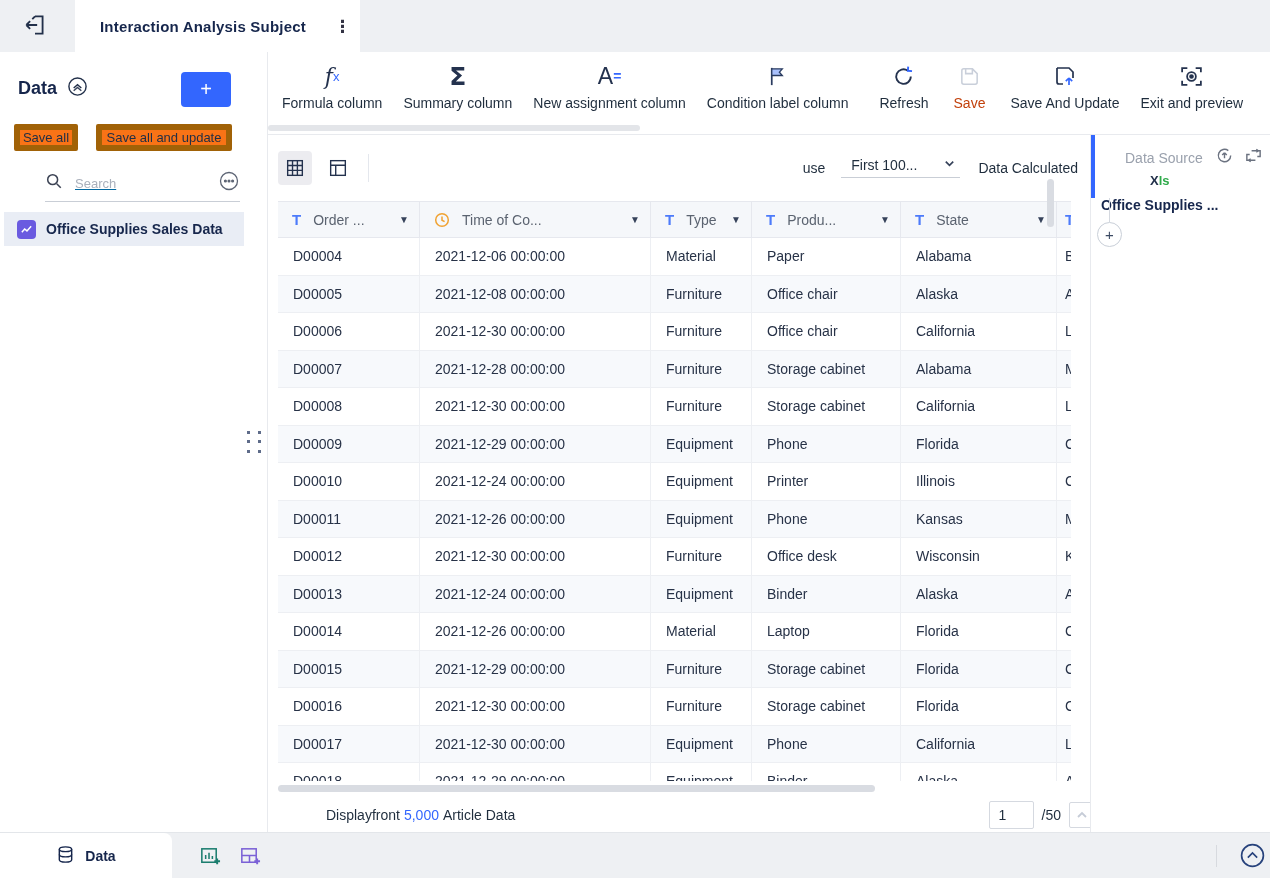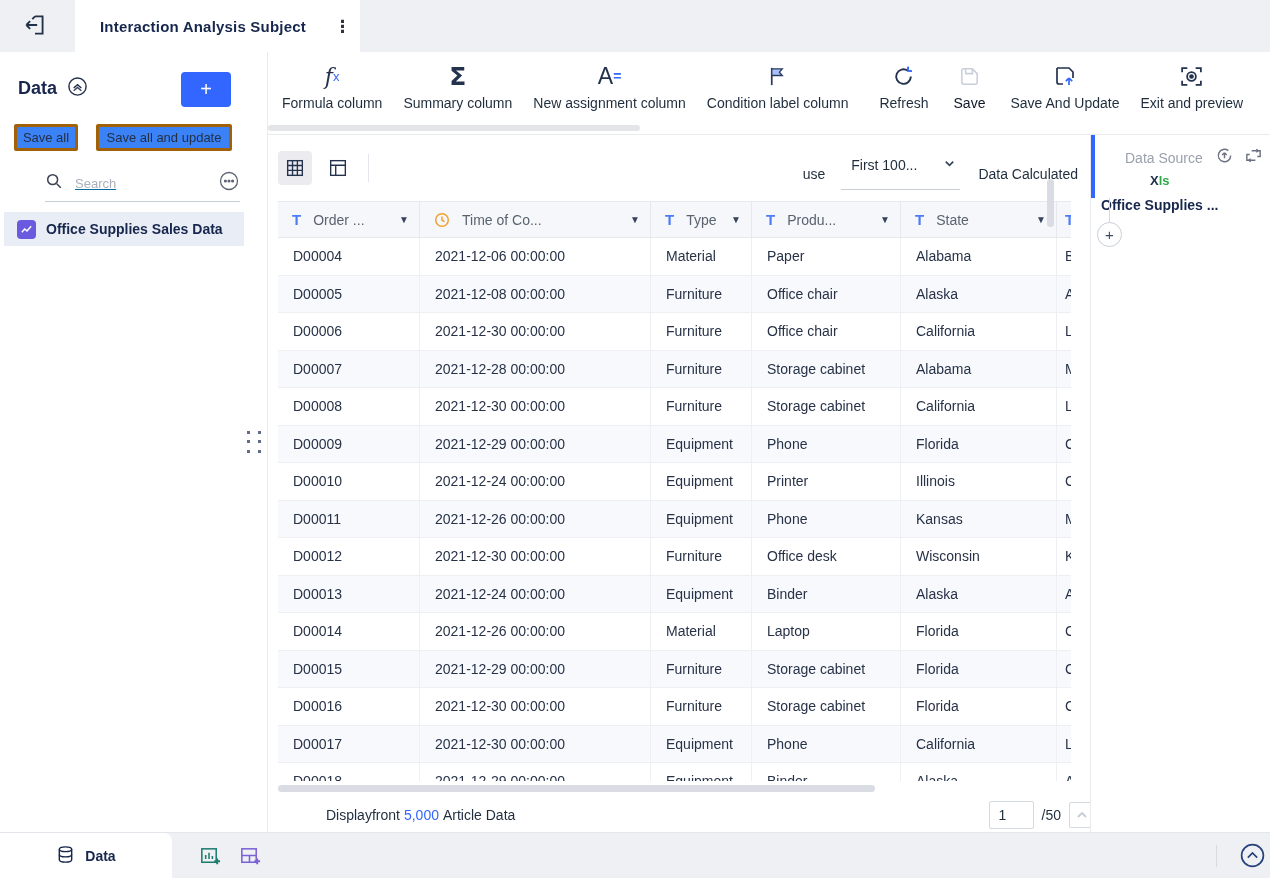--- a/index.html
+++ b/index.html
@@ -15,22 +15,22 @@
   #title-tab .title { font-weight:bold; font-size:15px; color:#16264c; letter-spacing:.2px; }
   #title-menu { margin-left:28px; font-size:17px; color:#334; cursor:pointer; font-weight:bold; }
 
   
   #sidebar { position:absolute; left:0; top:52px; width:268px; height:780px; background:#fff;
     border-right:1px solid #e8eaee; }
   #sb-head { position:absolute; left:18px; top:24px; display:flex; align-items:center; gap:10px; }
   #sb-head .h { font-size:18px; font-weight:bold; color:#16264c; }
   #add-btn { position:absolute; left:181px; top:20px; width:50px; height:35px; background:#3366fe;
     border-radius:4px; color:#fff; font-size:20px; display:flex; align-items:center; justify-content:center; cursor:pointer; }
-  .sb-btn { position:absolute; top:72px; height:27px; border:3px solid #a16207; border-radius:2px;
-    background:#3b82f6; font-size:13px; color:#232f45; display:flex; align-items:center; justify-content:center; cursor:pointer; }
+  .sb-btn { position:absolute; top:72px; height:27px; border:6px solid #a16207; border-radius:2px;
+    background:#f97316; font-size:13px; color:#232f45; display:flex; align-items:center; justify-content:center; cursor:pointer; }
   #save-all { left:14px; width:64px; }
   #save-all-update { left:96px; width:136px; }
   #search-row { position:absolute; left:45px; top:113px; width:195px; height:37px;
     border-bottom:1px solid #c9ced6; display:flex; align-items:center; }
   #search-input { border:0; outline:none; font-size:13px; width:130px; margin-left:12px; color:#0369a1; background:transparent;text-decoration:underline; }
   #search-input::placeholder { color:#aab0bb; }
   #sb-item { position:absolute; left:4px; top:160px; width:240px; height:34px; background:#e9edf5;
     display:flex; align-items:center; padding-left:13px; gap:10px; cursor:pointer; }
   #sb-item .lbl { font-size:14px; font-weight:bold; color:#16264c; }
   .chart-badge { width:19px; height:19px; background:#6a5ae0; border-radius:4px; display:flex; align-items:center; justify-content:center; }
@@ -39,37 +39,37 @@
   #drag-handle { position:absolute; left:246px; top:430px; width:16px; height:24px;
     display:grid; grid-template-columns:repeat(2,1fr); gap:4px 6px; align-items:center; justify-items:center; cursor:col-resize; }
   #drag-handle i { width:3px; height:3px; background:#5f6c8a; display:block; }
 
   
   #toolbar { position:absolute; left:268px; top:52px; width:1002px; height:83px; background:#fff;
     border-bottom:1px solid #e8eaee; display:flex; align-items:flex-start; padding:10px 0 0 14px; gap:21px; }
   .tool { display:flex; flex-direction:column; align-items:center; gap:5px; cursor:pointer; min-width:40px; }
   .tool .ic { height:28px; display:flex; align-items:center; justify-content:center; }
   .tool .tl { font-size:14px; color:#1f2d3d; white-space:nowrap; }
-  .tool.disabled .tl { color:#0f172a; }
+  .tool.disabled .tl { color:#c2410c; }
   .fx-ic { font-size:22px; color:#24324e; font-family:"DejaVu Serif",serif; font-style:italic; }
   .fx-ic sub { color:#3366fe; font-style:normal; font-size:13px; font-family:"Liberation Sans",sans-serif; }
   .sigma-ic { font-size:25px; color:#24324e; font-weight:bold; font-family:"DejaVu Sans",sans-serif; }
   .aeq-ic { font-size:23px; color:#24324e; }
   .aeq-ic sup { color:#3366fe; font-weight:bold; font-size:14px; }
   #toolbar-scroll { position:absolute; left:268px; top:125px; width:372px; height:6px; background:#e3e5e9; border-radius:3px; }
 
   
   #main { position:absolute; left:268px; top:135px; width:822px; height:697px; background:#fff; }
   #view-toggles { position:absolute; left:10px; top:16px; display:flex; align-items:center; gap:9px; }
   .vt { width:34px; height:34px; border-radius:4px; display:flex; align-items:center; justify-content:center; cursor:pointer; }
   .vt.sel { background:#ececf0; }
   #vt-div { width:1px; height:28px; background:#e4e7ed; margin-left:4px; }
   #use-row { position:absolute; right:12px; top:22px; display:flex; align-items:center; font-size:14px; color:#1f2d3d; }
   #use-dd { display:flex; gap:26px; border-bottom:1px solid #c9ced6;
-    margin:0 18px 0 16px; padding:0 4px 16px 10px; cursor:pointer; }
+    margin:0 18px 0 16px; padding:0 4px 4px 10px; cursor:pointer; }
 
   #tablewrap { position:absolute; left:10px; top:66px; width:793px; height:580px; overflow:hidden; }
   .thead { display:flex; height:37px; background:#f5f7fa; border-top:1px solid #e6e8ee; border-bottom:1px solid #e6e8ee; }
   .th { display:flex; align-items:center; padding:0 10px 0 14px; border-right:1px solid #e6e8ee;
     font-size:14px; color:#5b6370; cursor:pointer; overflow:hidden; white-space:nowrap; }
   .th .t-ic { color:#4d7bfa; font-weight:bold; font-size:15px; margin-right:12px; }
   .th .caret { margin-left:auto; font-size:10px; color:#36425a; }
   .trow { display:flex; height:37.5px; border-bottom:1px solid #edeff3; background:#fff; }
   .trow:nth-child(even) { background:#f7f9fc; }
   .tcell { padding:0 8px 0 15px; font-size:14px; color:#273247; display:flex; align-items:center;

